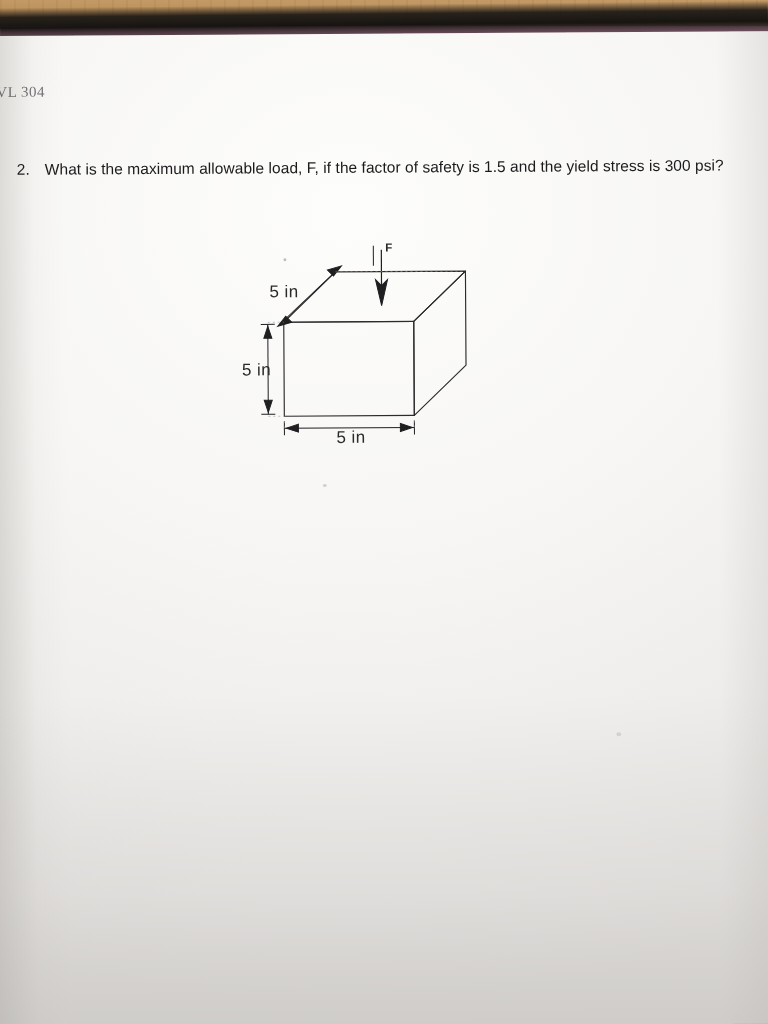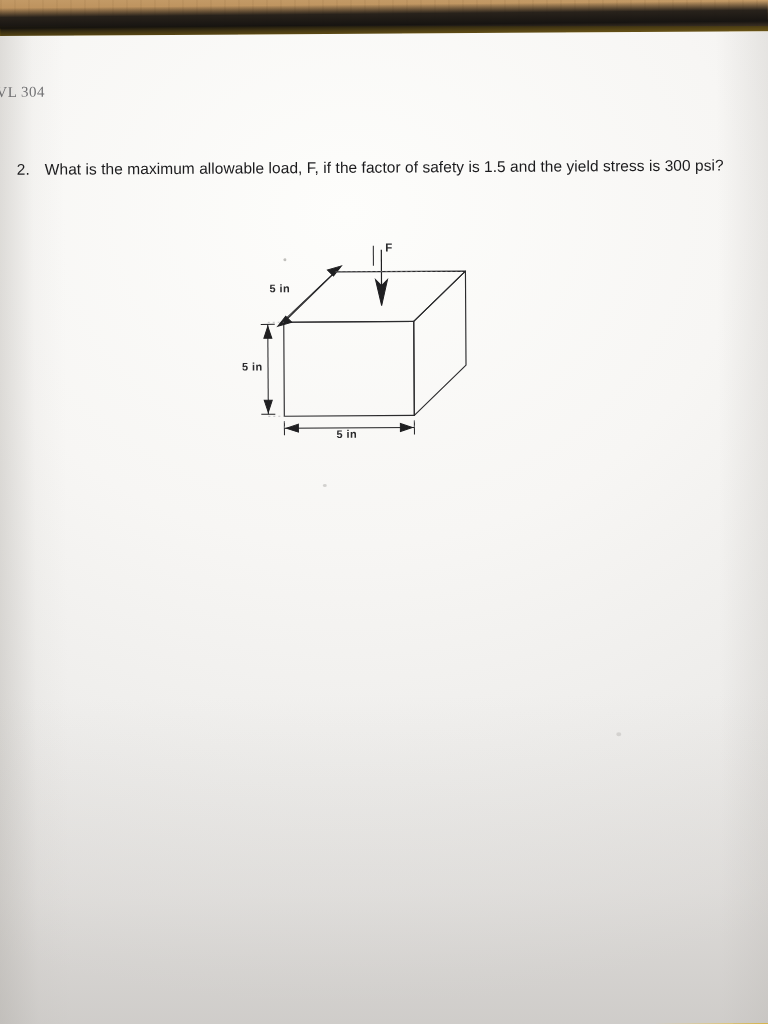--- a/index.html
+++ b/index.html
@@ -13,21 +13,21 @@
     overflow: hidden;
     font-family: "Liberation Sans", sans-serif;
   }
 
   
   .photo {
     position: absolute;
     inset: 0;
     width: 768px;
     height: 1024px;
-    background: #eab308;
+    background: #f9a8d4;
     overflow: hidden;
   }
   
   .desk {
     position: absolute;
     left: 0; top: 0;
     width: 768px; height: 26px;
     background: linear-gradient(180deg, #c39a66 0%, #b98d58 55%, #a87f4c 100%);
   }
   .desk-grain {
@@ -133,22 +133,22 @@
     top: 198px;
     width: 280px;
     height: 230px;
   }
   .figure svg {
     display: block;
   }
   .fig-label {
     position: absolute;
     font-family: "Liberation Sans", sans-serif;
-    font-size: 11px;
-    font-weight: 700;
+    font-size: 17px;
+    font-weight: 400;
     color: #2a2a2c;
     letter-spacing: 0.4px;
   }
   .lbl-F      { left: 158px; top: 10px; font-size: 11.5px; font-weight: 600; }
   .lbl-top    { left: 42px;  top: 50px; }
   .lbl-left   { left: 14px;  top: 128px; }
   .lbl-bottom { left: 108px; top: 196px; }
 
   
   .smudge-1 {

